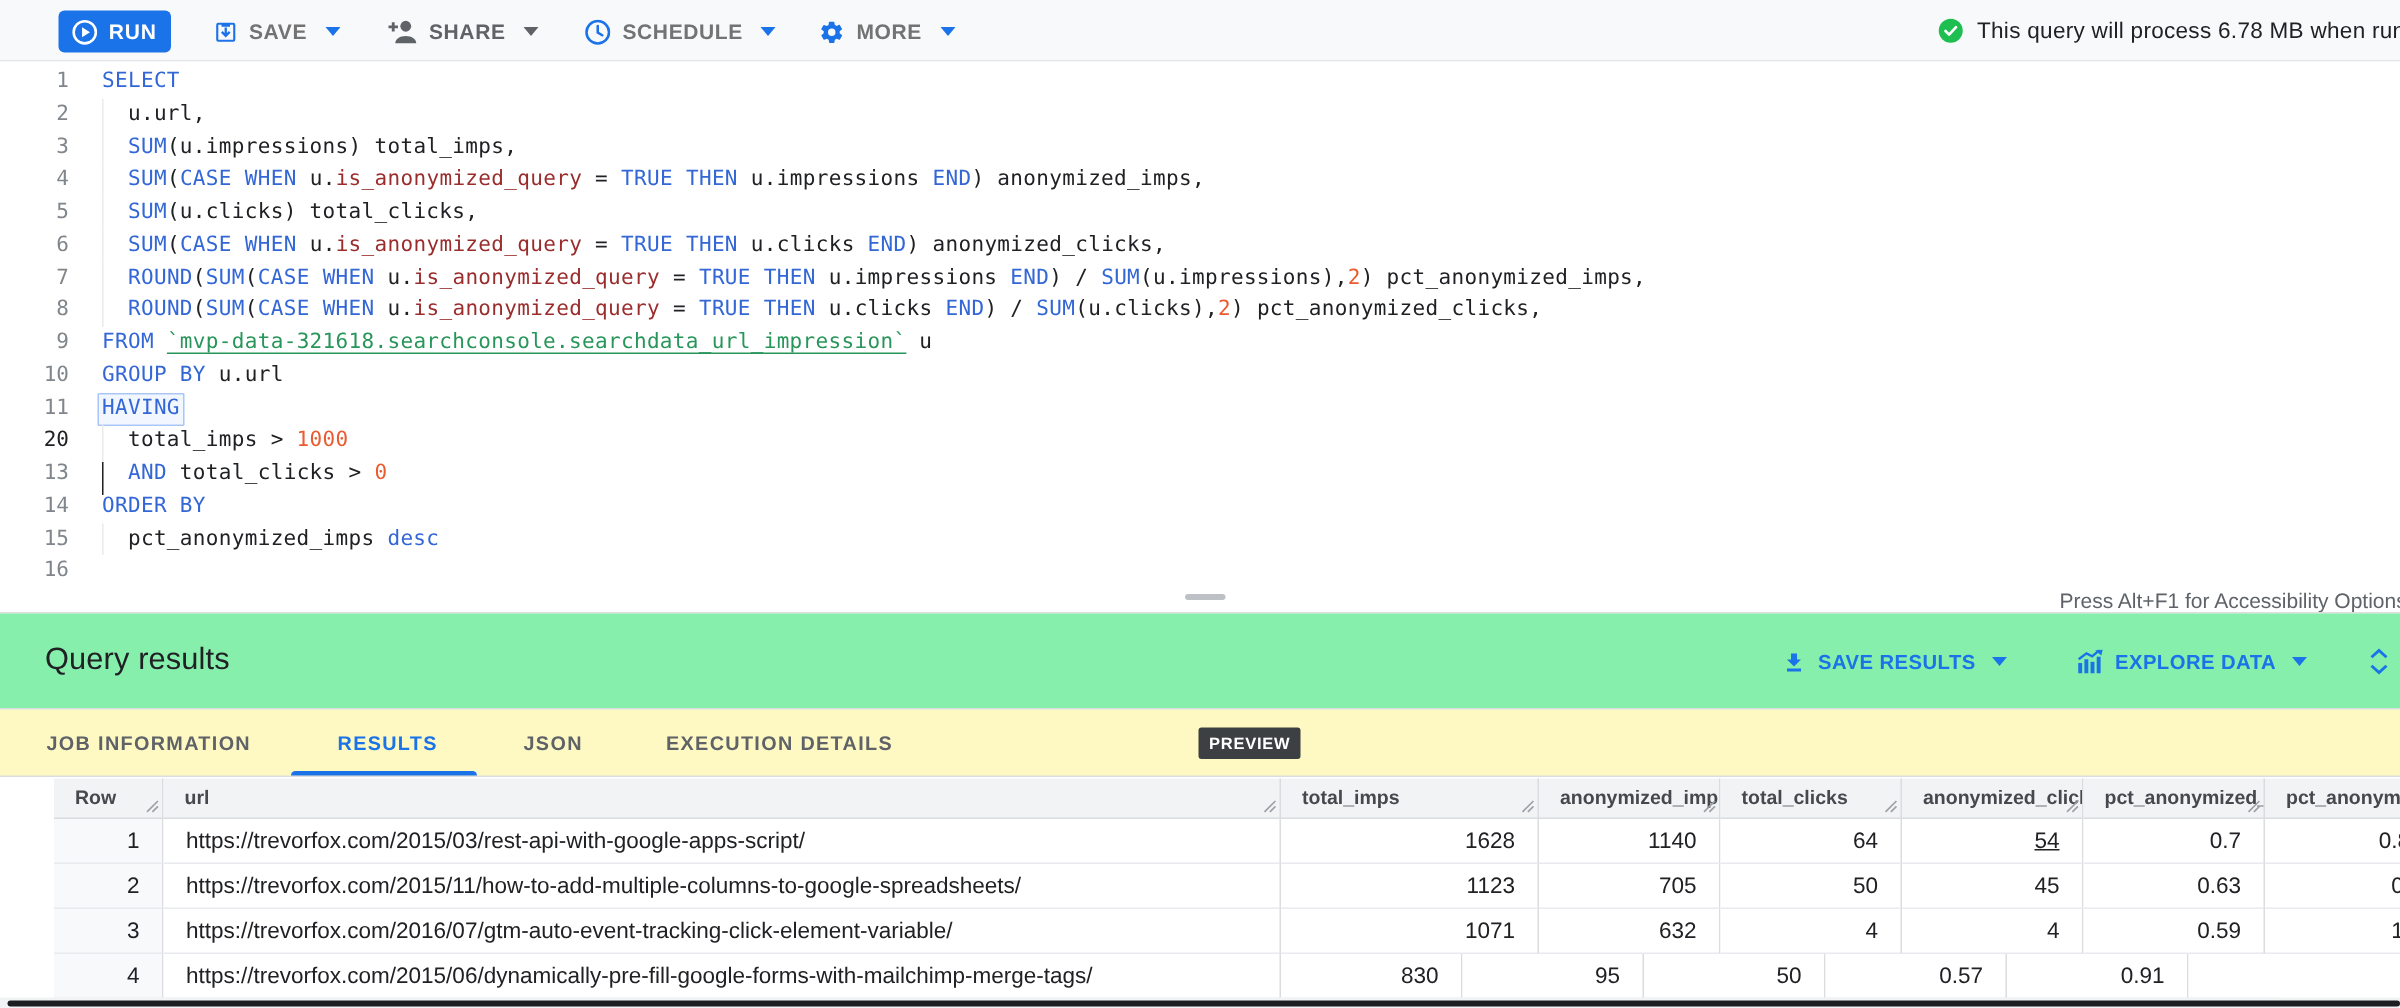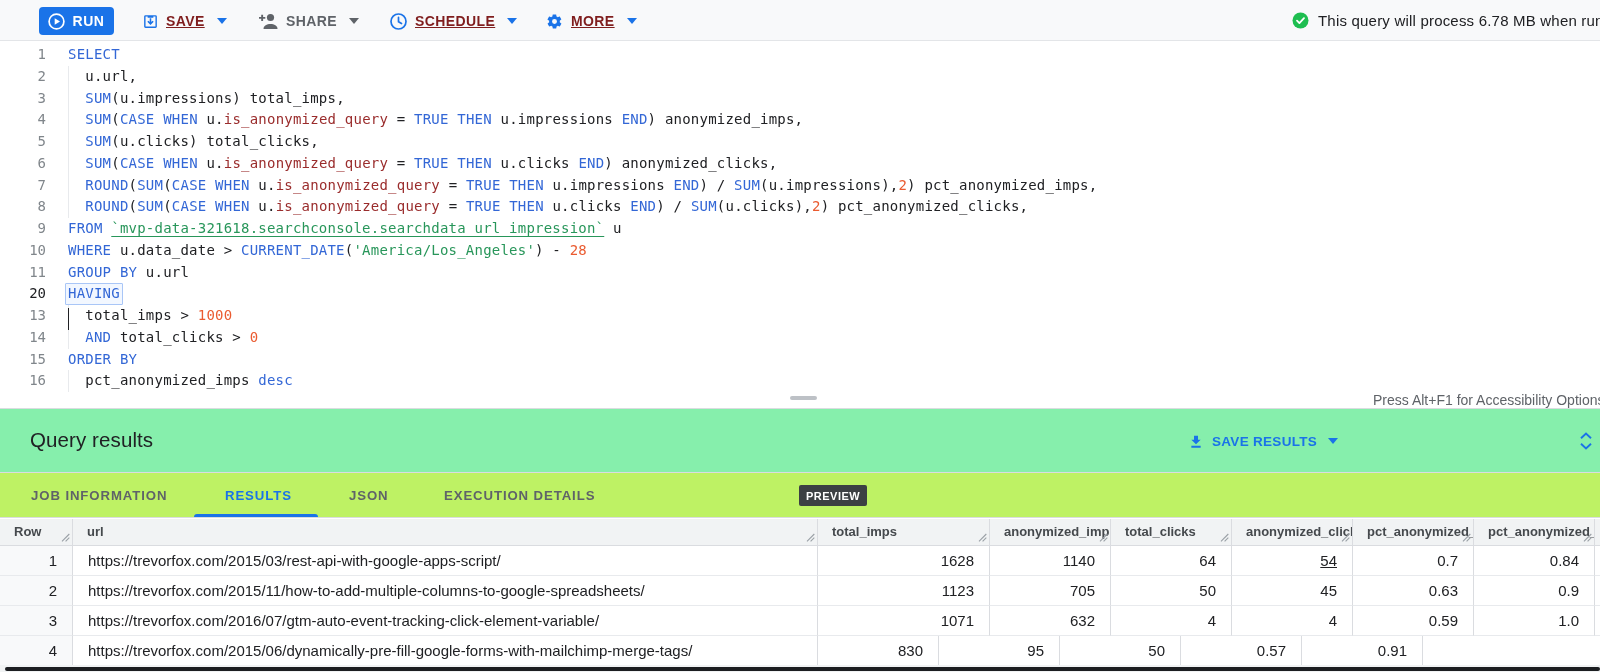--- a/index.html
+++ b/index.html
@@ -11,21 +11,21 @@
   .toolbar { position:absolute; left:0; top:0; width:1600px; height:41px;
     background:#f8f9fa; border-bottom:1px solid #e3e5e8; }
   .run-btn { position:absolute; left:39px; top:7px; width:75px; height:28px;
     background:#1a73e8; border:none; border-radius:4px; color:#fff;
     display:flex; align-items:center; justify-content:center; gap:7px;
     font-size:14px; font-weight:bold; letter-spacing:0.6px; cursor:pointer;
     font-family:"Liberation Sans", sans-serif; }
   .tb-item { position:absolute; top:7px; height:28px; display:flex; align-items:center;
     background:none; border:none; cursor:pointer; font-family:"Liberation Sans", sans-serif; }
   .tb-item .lbl { font-size:14px; font-weight:bold; letter-spacing:0.4px; }
-  .tb-item.blue  { color:#7f1d1d;text-decoration:underline; }
+  .tb-item.blue  { color:#737373; }
   .tb-item.gray  { color:#5f6368; }
   .tb-item svg { display:block; }
   .caret { margin-left:12px; }
   .tb-status { position:absolute; left:1292px; top:0; height:41px; display:flex;
     align-items:center; white-space:nowrap; }
   .tb-status .txt { margin-left:9px; font-size:15px; letter-spacing:0.2px; color:#202124; }
 
   
   .editor { position:absolute; left:0; top:41px; width:1600px; height:351px;
     background:#fff; overflow:hidden;
@@ -61,34 +61,34 @@
   .res-head { position:absolute; left:0; top:409px; width:1600px; height:64px; background:#86efac; }
   .res-title { position:absolute; left:30px; top:19px; font-size:20.5px; font-weight:normal;
     color:#202124; letter-spacing:0.1px; }
   .res-btn { position:absolute; top:0; height:64px; display:flex; align-items:center;
     background:none; border:none; color:#1a73e8; cursor:pointer;
     font-family:"Liberation Sans", sans-serif; }
   .res-btn .lbl { font-size:13.5px; font-weight:bold; letter-spacing:0.3px; margin-left:8px; }
   .res-btn .caret { margin-left:11px; }
 
   
-  .tabbar { position:absolute; left:0; top:473px; width:1600px; height:45px; background:#bef264;
+  .tabbar { position:absolute; left:0; top:473px; width:1600px; height:45px; background:#fef9c3;
     border-bottom:1px solid #dadce0; }
   .tab { position:absolute; top:0; height:45px; display:flex; align-items:center;
     background:none; border:none; cursor:pointer; font-family:"Liberation Sans", sans-serif;
     font-size:13.2px; font-weight:bold; letter-spacing:0.9px; color:#5f6368; }
   .tab.active { color:#1a73e8; }
   .tab-underline { position:absolute; left:194px; top:41px; width:124px; height:3px;
     background:#1a73e8; border-radius:3px 3px 0 0; }
   .preview-badge { position:absolute; left:799px; top:12px; height:21px; padding:0 7px;
     background:#3c4043; color:#fff; border-radius:2px; font-size:11px; font-weight:bold;
     letter-spacing:0.5px; display:flex; align-items:center; }
 
   
-  .grid { position:absolute; left:0; top:519px; width:1600px; }
+  .grid { position:absolute; left:0; top:519px; width:1600px;padding-left:36px; }
   .grid .row { display:flex; }
   .grid .cell { flex:none; overflow:hidden; white-space:nowrap; position:relative;
     border-right:1px solid #dadce0; }
   .grid .hrow .cell { height:27px; background:#f1f3f4; border-bottom:1px solid #dadce0;
     color:#45494d; font-size:13px; font-weight:bold; line-height:26px; padding:0 14px; }
   .grid .drow .cell { height:30px; background:#fff; border-bottom:1px solid #e8eaed;
     color:#202124; font-size:15px; line-height:29px; padding:0 15px; }
   .grid .drow .cell.rownum { background:#f8f9fa; }
   .grid .cell.num { text-align:right; }
   .grid .cell.stub { border-right:none; }
@@ -188,21 +188,20 @@
       <div class="code" id="code">
           <div class="cl"><span class="tk-kw">SELECT</span></div>
           <div class="cl ind"><span>  u.url,</span></div>
           <div class="cl ind"><span>  </span><span class="tk-kw">SUM</span><span>(u.impressions) total_imps,</span></div>
           <div class="cl ind"><span>  </span><span class="tk-kw">SUM</span><span>(</span><span class="tk-kw">CASE</span><span> </span><span class="tk-kw">WHEN</span><span> u.</span><span class="tk-fld">is_anonymized_query</span><span> = </span><span class="tk-kw">TRUE</span><span> </span><span class="tk-kw">THEN</span><span> u.impressions </span><span class="tk-kw">END</span><span>) anonymized_imps,</span></div>
           <div class="cl ind"><span>  </span><span class="tk-kw">SUM</span><span>(u.clicks) total_clicks,</span></div>
           <div class="cl ind"><span>  </span><span class="tk-kw">SUM</span><span>(</span><span class="tk-kw">CASE</span><span> </span><span class="tk-kw">WHEN</span><span> u.</span><span class="tk-fld">is_anonymized_query</span><span> = </span><span class="tk-kw">TRUE</span><span> </span><span class="tk-kw">THEN</span><span> u.clicks </span><span class="tk-kw">END</span><span>) anonymized_clicks,</span></div>
           <div class="cl ind"><span>  </span><span class="tk-kw">ROUND</span><span>(</span><span class="tk-kw">SUM</span><span>(</span><span class="tk-kw">CASE</span><span> </span><span class="tk-kw">WHEN</span><span> u.</span><span class="tk-fld">is_anonymized_query</span><span> = </span><span class="tk-kw">TRUE</span><span> </span><span class="tk-kw">THEN</span><span> u.impressions </span><span class="tk-kw">END</span><span>) / </span><span class="tk-kw">SUM</span><span>(u.impressions),</span><span class="tk-num">2</span><span>) pct_anonymized_imps,</span></div>
           <div class="cl ind"><span>  </span><span class="tk-kw">ROUND</span><span>(</span><span class="tk-kw">SUM</span><span>(</span><span class="tk-kw">CASE</span><span> </span><span class="tk-kw">WHEN</span><span> u.</span><span class="tk-fld">is_anonymized_query</span><span> = </span><span class="tk-kw">TRUE</span><span> </span><span class="tk-kw">THEN</span><span> u.clicks </span><span class="tk-kw">END</span><span>) / </span><span class="tk-kw">SUM</span><span>(u.clicks),</span><span class="tk-num">2</span><span>) pct_anonymized_clicks,</span></div>
           <div class="cl"><span class="tk-kw">FROM</span><span> </span><span class="tk-tbl">`mvp-data-321618.searchconsole.searchdata_url_impression`</span><span> u</span></div>
-          <div class="cl"><span class="tk-kw">WHERE</span><span> u.data_date &gt; </span><span class="tk-kw">CURRENT_DATE</span><span>(</span><span class="tk-str">'America/Los_Angeles'</span><span>) - </span><span class="tk-num">28</span></div>
           <div class="cl"><span class="tk-kw">GROUP BY</span><span> u.url</span></div>
           <div class="cl"><span class="tk-kw tk-box">HAVING</span></div>
           <div class="cl ind"><span>  total_imps &gt; </span><span class="tk-num">1000</span></div>
           <div class="cl ind"><span>  </span><span class="tk-kw">AND</span><span> total_clicks &gt; </span><span class="tk-num">0</span></div>
           <div class="cl"><span class="tk-kw">ORDER BY</span></div>
           <div class="cl ind"><span>  pct_anonymized_imps </span><span class="tk-kw">desc</span></div>
         </div>
       <div class="cursor" id="cursor" style="top: 264px;"></div>
     </div>
   </div>
@@ -220,20 +219,34 @@
     <button class="res-btn" style="left:1188px;">
       <svg width="16" height="16" viewBox="0 0 24 24" fill="#1a73e8">
         <path d="M19 9h-4V3H9v6H5l7 7 7-7zM5 18v3h14v-3H5z" transform="translate(0,1)"></path>
       </svg>
       <span class="lbl">SAVE RESULTS</span>
       <svg class="caret" width="10" height="6" viewBox="0 0 10 6" fill="#1a73e8">
           <path d="M0 0h10L5 6z"></path>
         </svg>
     </button>
 
+    <button class="res-btn" style="left:1385px;">
+      <svg width="17" height="16" viewBox="0 0 17 16" fill="#1a73e8">
+        <rect x="0.5" y="9" width="2.6" height="7"></rect>
+        <rect x="4.6" y="6.5" width="2.6" height="9.5"></rect>
+        <rect x="8.7" y="8.2" width="2.6" height="7.8"></rect>
+        <rect x="12.8" y="4.8" width="2.6" height="11.2"></rect>
+        <path d="M0.8 6.5 L6 2.6 L9.8 4.6 L14.6 0.4" fill="none" stroke="#1a73e8" stroke-width="1.6"></path>
+        <path d="M16.8 0 L11.8 0.6 L15.9 4 Z"></path>
+      </svg>
+      <span class="lbl">EXPLORE DATA</span>
+      <svg class="caret" width="10" height="6" viewBox="0 0 10 6" fill="#1a73e8">
+          <path d="M0 0h10L5 6z"></path>
+        </svg>
+    </button>
 
     <button class="res-btn" style="left:1578px; width:22px;">
       <svg width="16" height="18" viewBox="0 0 16 18">
         <path d="M3 6.2 L8 1.6 L13 6.2" fill="none" stroke="#1a73e8" stroke-width="1.9"></path>
         <path d="M3 11.8 L8 16.4 L13 11.8" fill="none" stroke="#1a73e8" stroke-width="1.9"></path>
       </svg>
     </button>
   </div>
 
   <div class="divider" style="top:472px;"></div>

